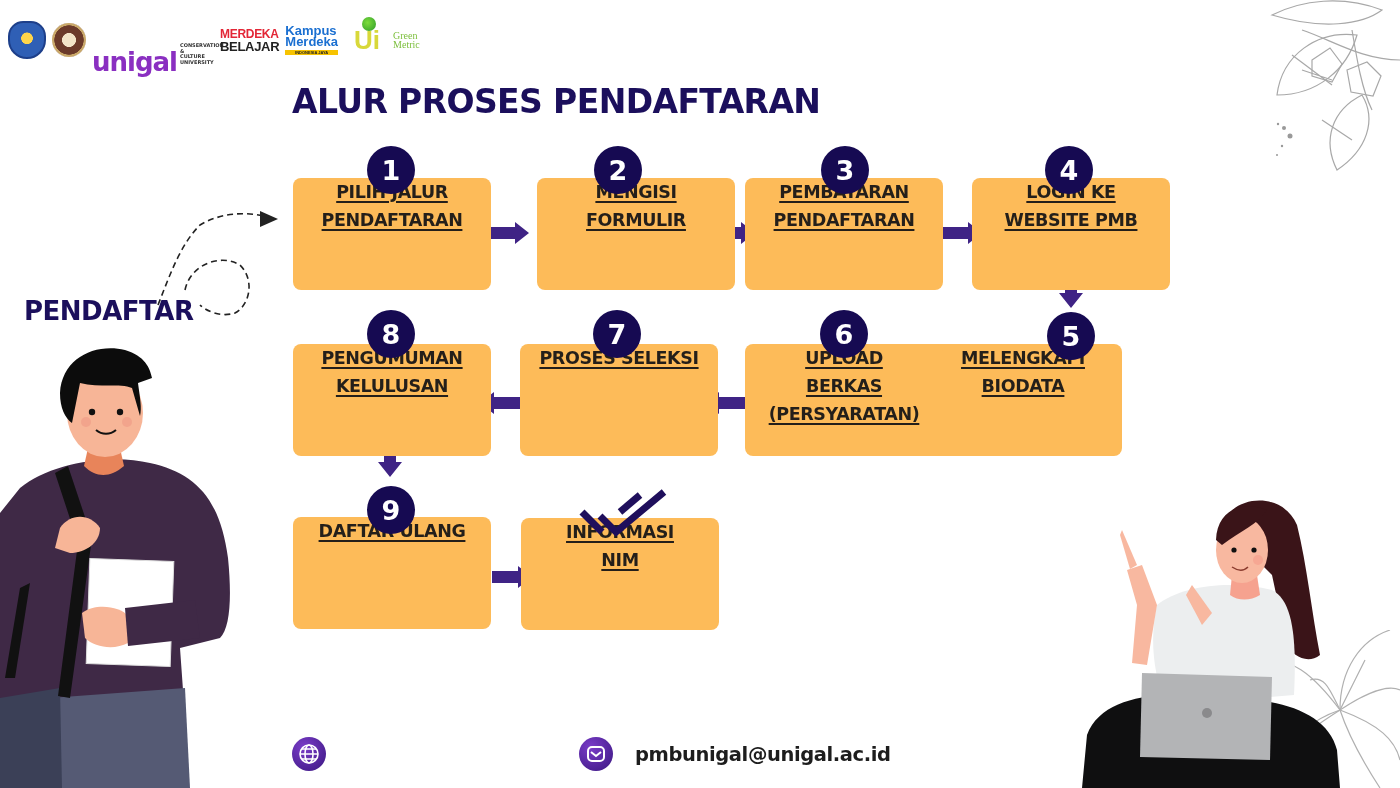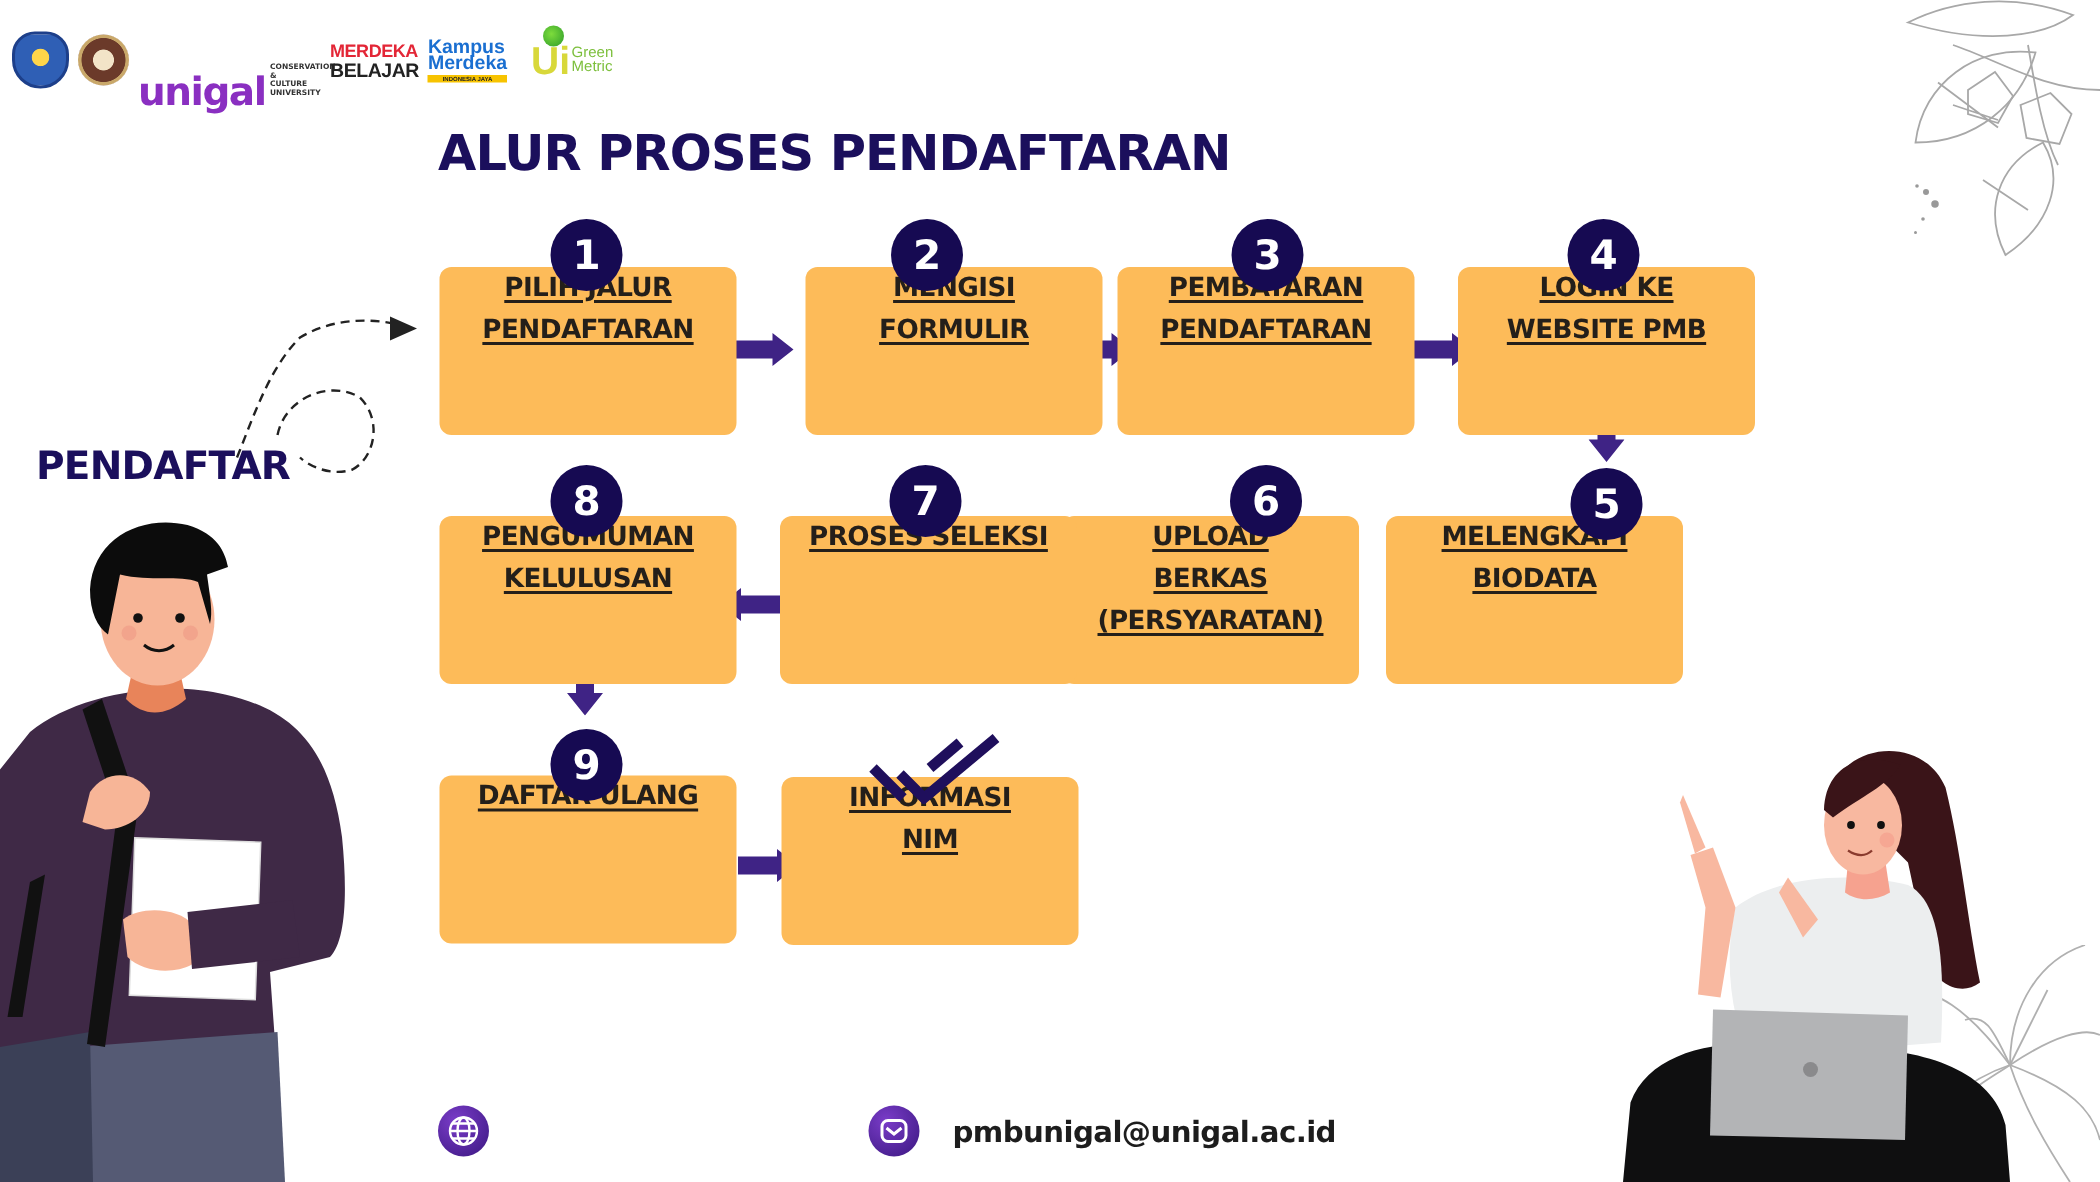--- a/index.html
+++ b/index.html
@@ -17,21 +17,21 @@
   .logo-unigal .word { font-family: "DejaVu Sans", sans-serif; font-weight: bold; font-size: 26px; color: #8a2fc1; letter-spacing: -1px; line-height: 1; }
   .logo-unigal .sub { font-size: 5px; color: #333; line-height: 1.1; width: 30px; font-weight: bold; margin-bottom: 10px; }
   .logo-merdeka { display: flex; flex-direction: column; line-height: 1; font-family: "Liberation Sans", sans-serif; font-weight: bold; font-size: 12px; letter-spacing: -0.3px; margin-left: 4px; }
   .logo-merdeka .m1 { color: #e32636; }
   .logo-merdeka .m2 { color: #222; font-size: 13px; }
   .logo-kampus { display: flex; flex-direction: column; line-height: 0.9; font-family: "Liberation Sans", sans-serif; font-weight: bold; font-size: 13px; color: #1a6fd1; }
   .logo-kampus .bar { background: #f7c300; color: #222; font-size: 4px; padding: 1px 2px; margin-top: 2px; text-align: center; }
   .logo-green { display: flex; align-items: center; margin-left: 10px; }
   .logo-green .u { font-family: "Liberation Sans", sans-serif; font-weight: bold; font-size: 26px; color: #d8d83a; position: relative; }
   .logo-green .ball { position: absolute; left: 8px; top: -8px; width: 14px; height: 14px; border-radius: 50%; background: radial-gradient(circle at 40% 40%, #7ddc3c, #2c9b2a); }
-  .logo-green .txt { font-family: Liberation Sans, sans-serif; font-size: 10px; color: #7cbf3c; line-height: 0.95; margin-left: 1px; }
+  .logo-green .txt { font-family: Liberation Serif, serif; font-size: 10px; color: #7cbf3c; line-height: 0.95; margin-left: 13px; }
 
   
   .page-title { position: absolute; left: 292px; top: 82px; font-family: "DejaVu Sans", sans-serif; font-weight: bold; font-size: 33px; color: #1b0f5c; letter-spacing: -0.6px; }
 
   
   .step { position: absolute; width: 198px; height: 112px; background: #fdbb59; border-radius: 8px; display: flex; justify-content: center; text-align: center; }
   .step-label { font-family: "DejaVu Sans", sans-serif; font-weight: bold; font-size: 17.5px; line-height: 28px; color: #241f1a; text-decoration: underline; text-decoration-thickness: 2px; text-underline-offset: 3px; white-space: pre-line; letter-spacing: -0.4px; }
   .badge { position: absolute; width: 48px; height: 48px; border-radius: 50%; background: #160a52; color: #fff; font-family: "DejaVu Sans", sans-serif; font-weight: bold; font-size: 27px; display: flex; align-items: center; justify-content: center; }
 
   
@@ -222,21 +222,21 @@
 WEBSITE PMB</span>
 </div>
 <div class="badge" style="left:1045px;top:146px;">4</div>
 
 <div class="step" style="left:924px;top:344px;">
   <span class="step-label">MELENGKAPI
 BIODATA</span>
 </div>
 <div class="badge" style="left:1047px;top:312px;">5</div>
 
-<div class="step" style="left:708px;top:344px;">
+<div class="step" style="left:745px;top:344px;">
   <span class="step-label">UPLOAD
 BERKAS
 (PERSYARATAN)</span>
 </div>
 <div class="badge" style="left:820px;top:310px;">6</div>
 
 <div class="step" style="left:520px;top:344px;">
   <span class="step-label">PROSES SELEKSI</span>
 </div>
 <div class="badge" style="left:593px;top:310px;">7</div>

